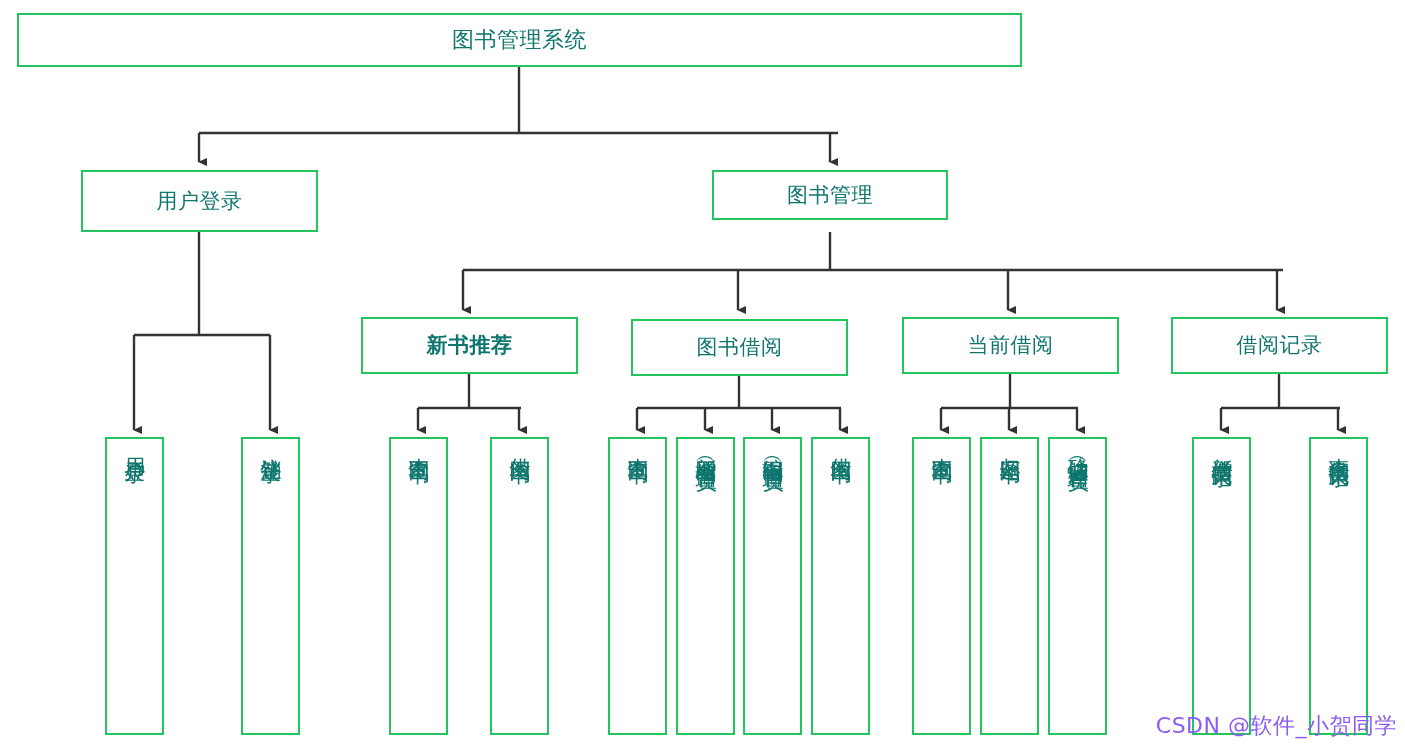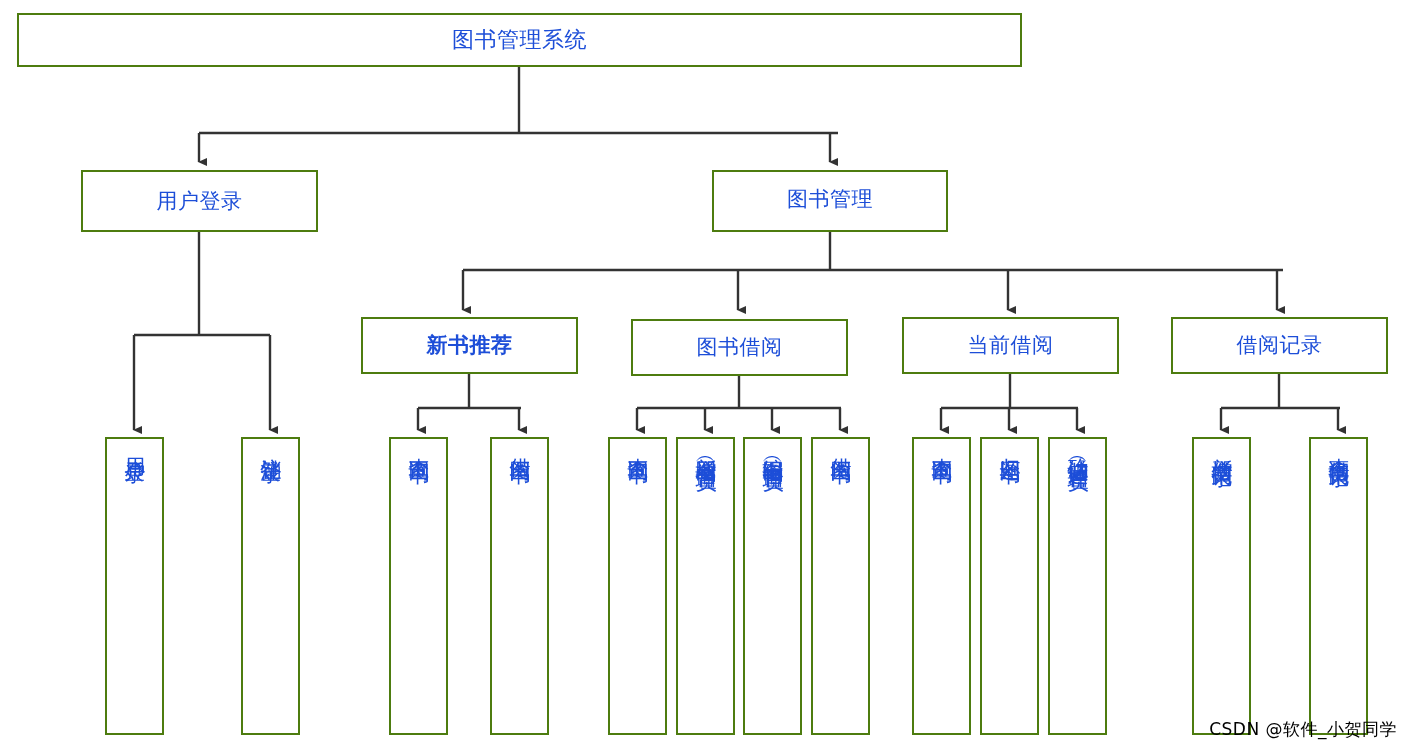--- a/index.html
+++ b/index.html
@@ -23,25 +23,25 @@
     left: 0;
     top: 0;
     width: 1405px;
     height: 747px;
     pointer-events: none;
   }
   .node {
     position: absolute;
     box-sizing: border-box;
     background: #ffffff;
-    border: 2px solid #4d7c0f;
+    border: 2px solid #22c55e;
     display: flex;
     align-items: center;
     justify-content: center;
-    color: #1d4ed8;
+    color: #0f766e;
     z-index: 2;
   }
   .node .node-label {
     display: block;
     text-align: center;
     line-height: 1.06;
     letter-spacing: 0.5px;
   }
   
   .node.horiz .node-label {
@@ -62,22 +62,22 @@
     text-orientation: upright;
     font-size: 21px;
     line-height: 1.0;
     letter-spacing: 2px;
     white-space: nowrap;
   }
   #watermark {
     position: absolute;
     right: 8px;
     bottom: 6px;
-    font-size: 17px;
-    color: #000000;
+    font-size: 22px;
+    color: #8b5cf6;
     letter-spacing: 0.5px;
     z-index: 5;
     white-space: nowrap;
     font-family: "DejaVu Sans", "Liberation Sans", sans-serif;
     margin-top: 29px;
   }
 </style>
 </head>
 <body>
 
@@ -133,21 +133,21 @@
     </g>
   </svg>
 
   <div class="node horiz root" style="left:17px; top:13px; width:1005px; height:54px;">
     <span class="node-label">图书管理系统</span>
   </div>
 
   <div class="node horiz" style="left:81px; top:170px; width:237px; height:62px;">
     <span class="node-label">用户登录</span>
   </div>
-  <div class="node horiz" style="left:712px; top:170px; width:236px; height:62px;font-family:Liberation Mono, monospace;">
+  <div class="node horiz" style="left:712px; top:170px; width:236px; height:50px;">
     <span class="node-label">图书管理</span>
   </div>
 
   <div class="node horiz" style="left:361px; top:317px; width:217px; height:57px;font-weight:bold;">
     <span class="node-label">新书推荐</span>
   </div>
   <div class="node horiz" style="left:631px; top:319px; width:217px; height:57px;">
     <span class="node-label">图书借阅</span>
   </div>
   <div class="node horiz" style="left:902px; top:317px; width:217px; height:57px;">

